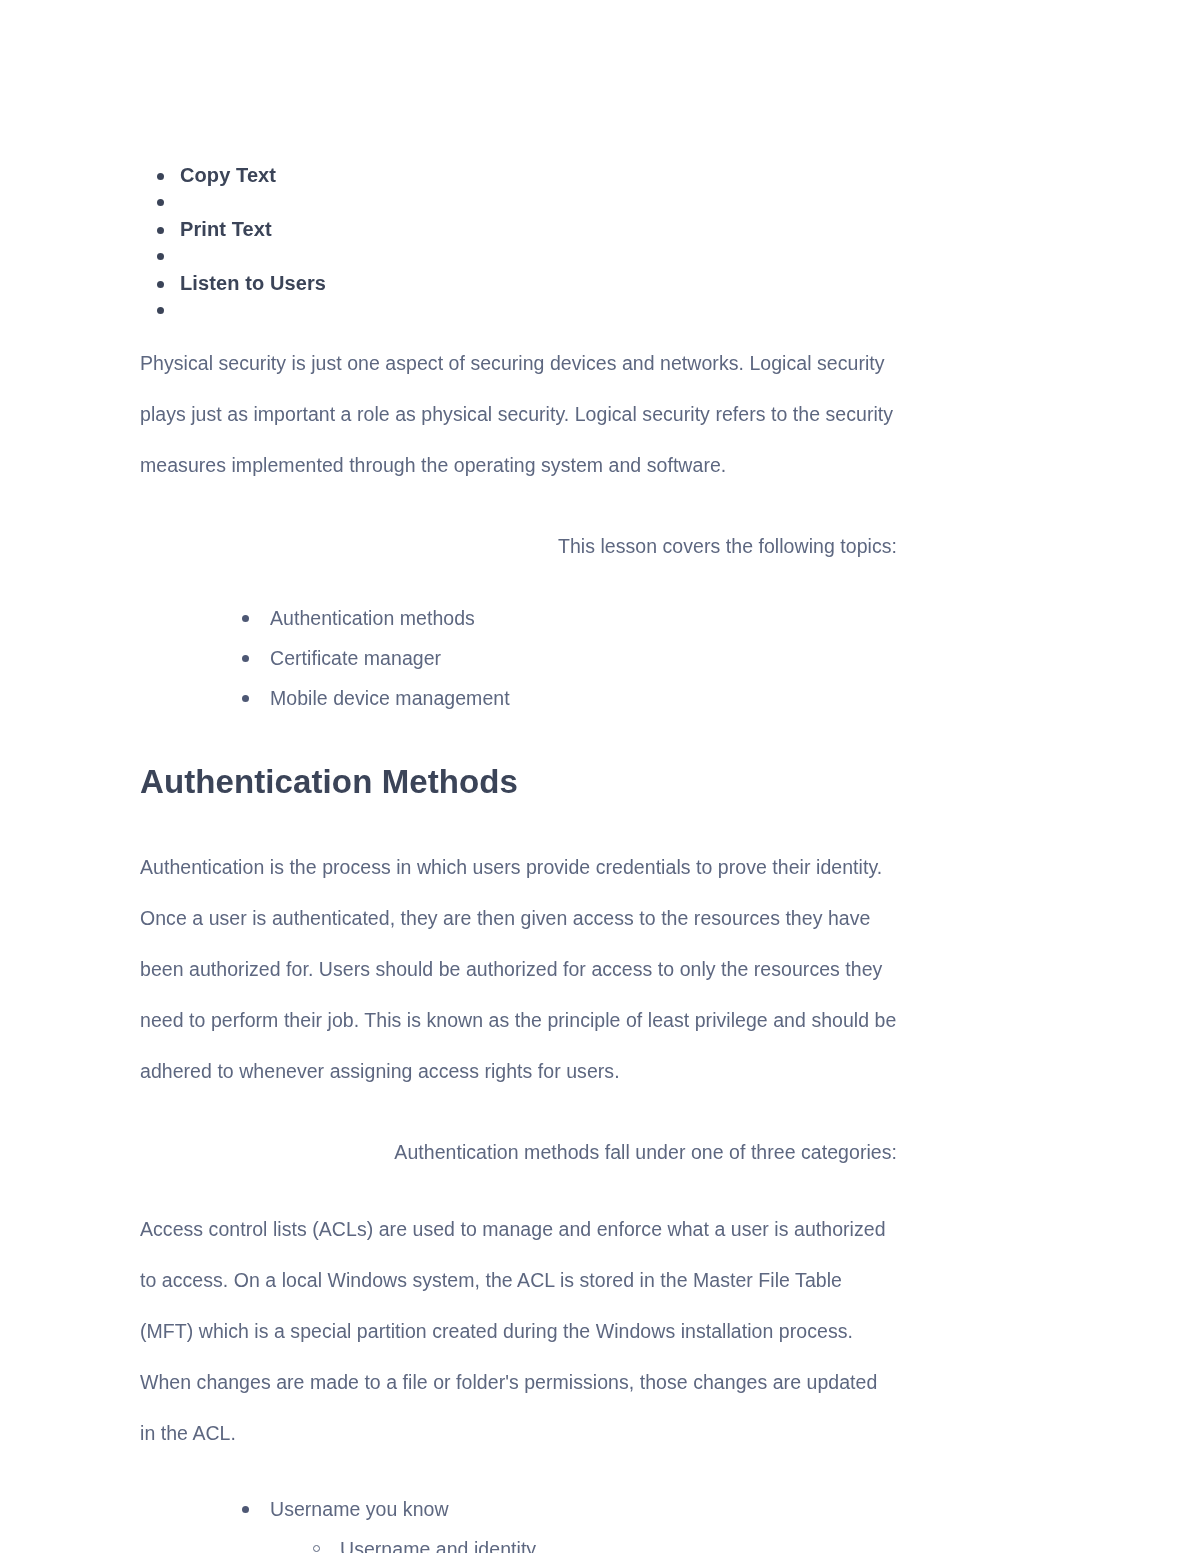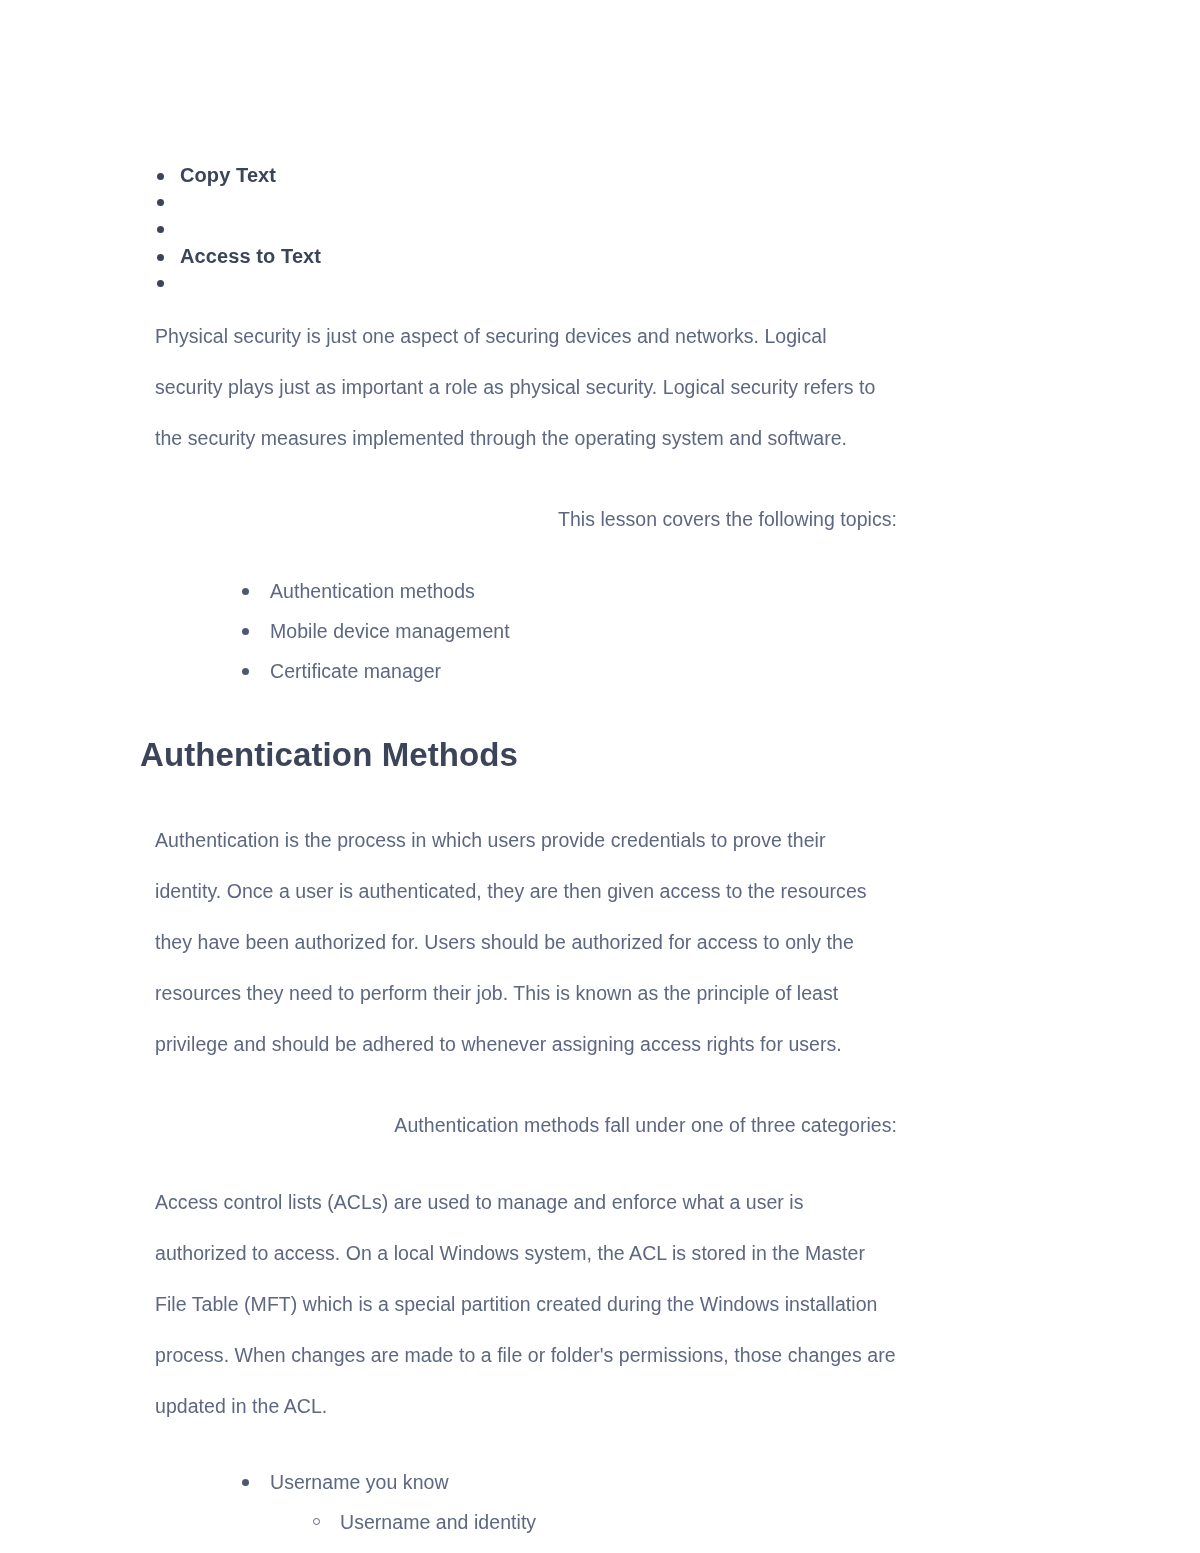--- a/index.html
+++ b/index.html
@@ -54,21 +54,21 @@
     line-height: 27px;
     height: 27px;
     min-height: 27px;
   }
   .toolbar-list li.spacer::before {
     top: 10px;
   }
 
   
   p.body-text {
-    margin: 0 0 30px 15px;
+    margin: 0 0 30px 0;
     font-size: 19.5px;
     line-height: 51px;
     color: #5d6780;
     letter-spacing: 0.05px;
     max-width: 930px;
   }
   p.body-text.tight {
     margin-bottom: 26px;
     text-align: right;
   }
@@ -138,44 +138,47 @@
 
 <div class="page">
 
   <ul class="toolbar-list">
     <li>
       <span>Copy Text</span>
     </li>
     <li class="spacer">
       <span></span>
     </li>
+    <li>
+      <span>Print Text</span>
+    </li>
     <li class="spacer">
       <span></span>
     </li>
     <li>
-      <span>Access to Text</span>
+      <span>Listen to Users</span>
     </li>
     <li class="spacer">
       <span></span>
     </li>
   </ul>
 
   <p class="body-text">Physical security is just one aspect of securing devices and networks. Logical security plays just as important a role as physical security. Logical security refers to the security measures implemented through the operating system and software.</p>
 
   <p class="body-text tight">This lesson covers the following topics:</p>
 
   <ul class="topic-list">
     <li>
       <span>Authentication methods</span>
     </li>
     <li>
-      <span>Mobile device management</span>
+      <span>Certificate manager</span>
     </li>
     <li>
-      <span>Certificate manager</span>
+      <span>Mobile device management</span>
     </li>
   </ul>
 
   <h2 class="section-heading">Authentication Methods</h2>
 
   <p class="body-text">Authentication is the process in which users provide credentials to prove their identity. Once a user is authenticated, they are then given access to the resources they have been authorized for. Users should be authorized for access to only the resources they need to perform their job. This is known as the principle of least privilege and should be adhered to whenever assigning access rights for users.</p>
 
   <p class="body-text tight">Authentication methods fall under one of three categories:</p>
 
   <p class="body-text">Access control lists (ACLs) are used to manage and enforce what a user is authorized to access. On a local Windows system, the ACL is stored in the Master File Table (MFT) which is a special partition created during the Windows installation process. When changes are made to a file or folder's permissions, those changes are updated in the ACL.</p>

